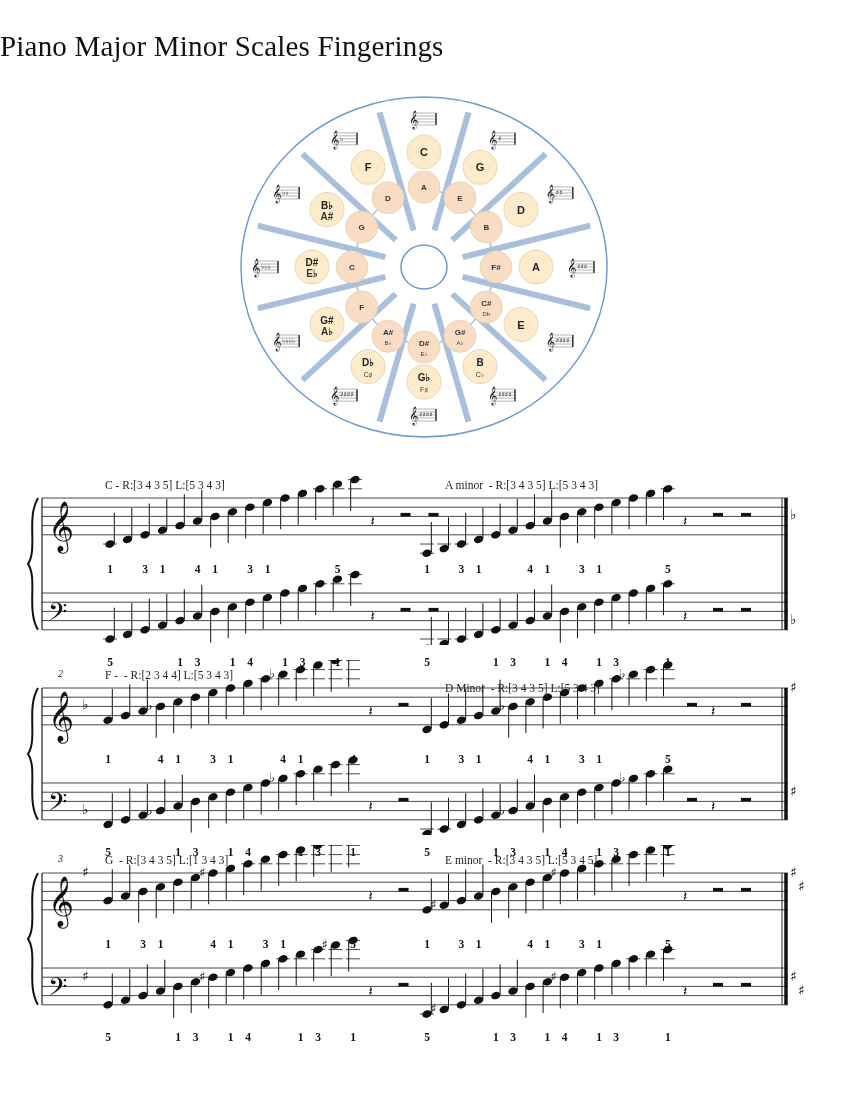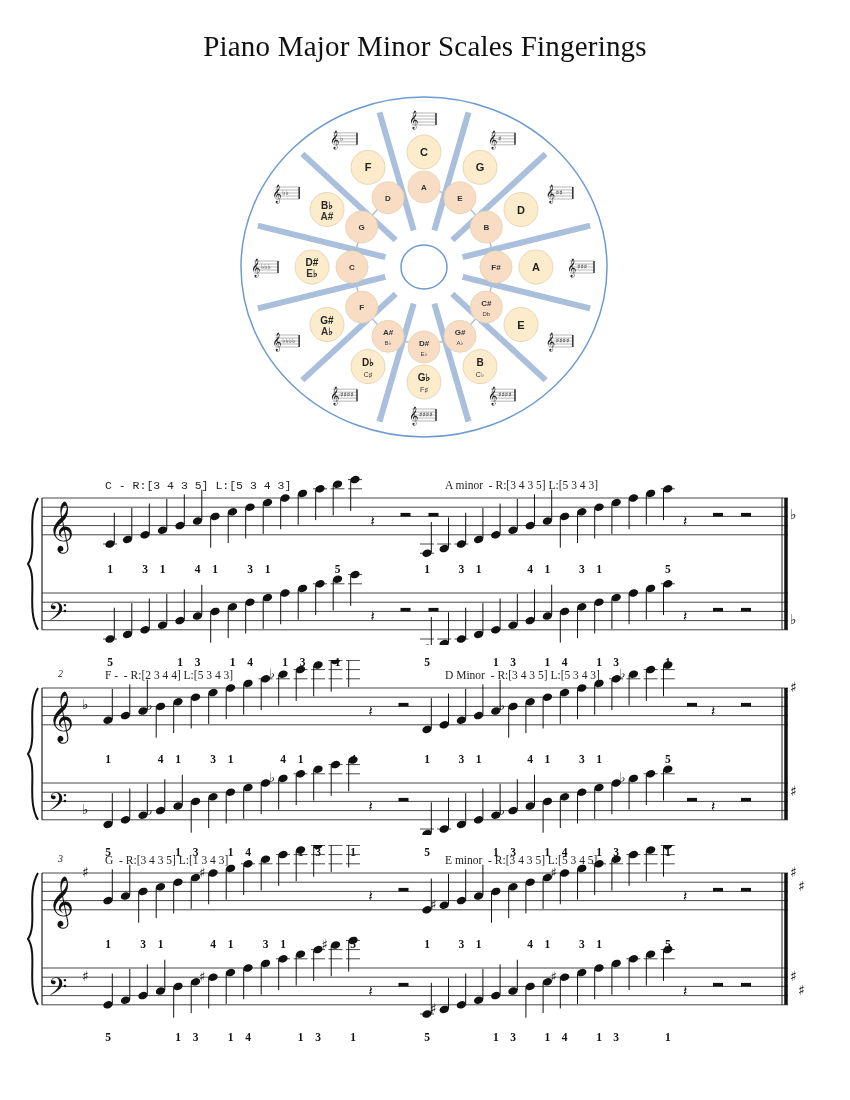--- a/index.html
+++ b/index.html
@@ -1,17 +1,17 @@
 <!DOCTYPE html>
 <html><head>
 <meta charset="utf-8">
 <style>
   html,body{margin:0;padding:0;background:#fff;}
   body{width:850px;height:1100px;position:relative;overflow:hidden;font-family:"DejaVu Serif",serif;color:#111;}
-  #title{position:absolute;left:0;top:30px;width:850px;text-align:center;font-family:"Liberation Serif","DejaVu Serif",serif;font-size:29px;letter-spacing:0.2px;}
+  #title{position:absolute;left:0;top:30px;width:850px;font-family:"Liberation Serif","DejaVu Serif",serif;font-size:29px;letter-spacing:0.2px;}
   #cof{position:absolute;left:238px;top:95px;width:372px;height:345px;}
   .system{position:absolute;left:0;width:850px;}
   .system svg{position:absolute;left:0;top:0;}
   .lbl{position:absolute;font-family:"Liberation Serif","DejaVu Serif",serif;font-size:11.5px;color:#222;white-space:pre;}
   .sysnum{position:absolute;font-family:"Liberation Serif",serif;font-style:italic;font-size:10px;color:#222;}
   .fing{position:absolute;font-family:"Liberation Serif",serif;font-weight:bold;font-size:11.5px;color:#111;transform:translateX(-50%);}
 </style>
 </head>
 <body>
 
@@ -437,21 +437,21 @@
         <line x1="629.1" y1="124.00000000000001" x2="629.1" y2="154.28" stroke="#111" stroke-width="1"></line>
         <ellipse cx="650.6" cy="118.4" rx="4.8" ry="3.6" transform="rotate(-20 650.6 118.4)" fill="#111"></ellipse>
         <line x1="646.3000000000001" y1="119.4" x2="646.3000000000001" y2="149.68" stroke="#111" stroke-width="1"></line>
         <line x1="660.8" y1="113.80000000000001" x2="674.8" y2="113.80000000000001" stroke="#333" stroke-width="0.9"></line>
         <ellipse cx="667.8" cy="113.80000000000001" rx="4.8" ry="3.6" transform="rotate(-20 667.8 113.80000000000001)" fill="#111"></ellipse>
         <line x1="663.5" y1="114.80000000000001" x2="663.5" y2="145.08" stroke="#111" stroke-width="1"></line>
         <text x="683" y="150.6" font-size="14" font-family="DejaVu Sans, sans-serif" fill="#111">𝄽</text>
         <rect x="713" y="137.9" width="10" height="3.5" fill="#111"></rect>
         <rect x="741" y="137.9" width="10" height="3.5" fill="#111"></rect>
       </svg>
-      <div class="lbl" style="left: 105px; top: 9px; font-family: Liberation Mono, monospace;">C - R:[3 4 3 5] L:[5 3 4 3]</div>
+      <div class="lbl" style="left: 105px; top: 9px;">C - R:[3 4 3 5] L:[5 3 4 3]</div>
       <div class="fing" style="left: 110px; top: 92.8px;">1</div>
       <div class="fing" style="left: 145px; top: 92.8px;">3</div>
       <div class="fing" style="left: 162.5px; top: 92.8px;">1</div>
       <div class="fing" style="left: 197.5px; top: 92.8px;">4</div>
       <div class="fing" style="left: 215px; top: 92.8px;">1</div>
       <div class="fing" style="left: 250px; top: 92.8px;">3</div>
       <div class="fing" style="left: 267.5px; top: 92.8px;">1</div>
       <div class="fing" style="left: 337.5px; top: 92.8px;">5</div>
       <div class="fing" style="left: 110px; top: 185.8px;">5</div>
       <div class="fing" style="left: 180px; top: 185.8px;">1</div>
@@ -679,21 +679,21 @@
       <div class="fing" style="left: 300.5px; top: 92.8px;">1</div>
       <div class="fing" style="left: 353px; top: 92.8px;">4</div>
       <div class="fing" style="left: 108px; top: 185.8px;">5</div>
       <div class="fing" style="left: 178px; top: 185.8px;">1</div>
       <div class="fing" style="left: 195.5px; top: 185.8px;">3</div>
       <div class="fing" style="left: 230.5px; top: 185.8px;">1</div>
       <div class="fing" style="left: 248px; top: 185.8px;">4</div>
       <div class="fing" style="left: 300.5px; top: 185.8px;">1</div>
       <div class="fing" style="left: 318px; top: 185.8px;">3</div>
       <div class="fing" style="left: 353px; top: 185.8px;">1</div>
-      <div class="lbl" style="left: 445px; top: 9px;">D Minor  - R:[3 4 3 5] L:[5 3 4 3]</div>
+      <div class="lbl" style="left: 445px; top: 22px;">D Minor  - R:[3 4 3 5] L:[5 3 4 3]</div>
       <div class="fing" style="left: 427px; top: 92.8px;">1</div>
       <div class="fing" style="left: 461.4px; top: 92.8px;">3</div>
       <div class="fing" style="left: 478.6px; top: 92.8px;">1</div>
       <div class="fing" style="left: 530.2px; top: 92.8px;">4</div>
       <div class="fing" style="left: 547.4px; top: 92.8px;">1</div>
       <div class="fing" style="left: 581.8px; top: 92.8px;">3</div>
       <div class="fing" style="left: 599px; top: 92.8px;">1</div>
       <div class="fing" style="left: 667.8px; top: 92.8px;">5</div>
       <div class="fing" style="left: 427px; top: 185.8px;">5</div>
       <div class="fing" style="left: 495.8px; top: 185.8px;">1</div>

